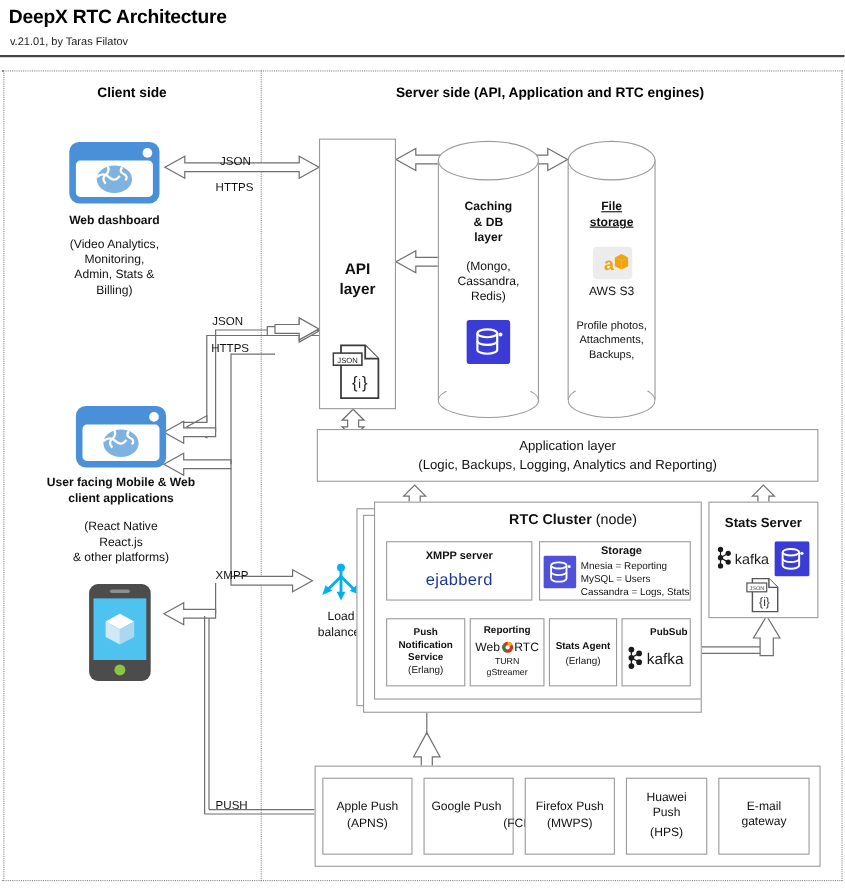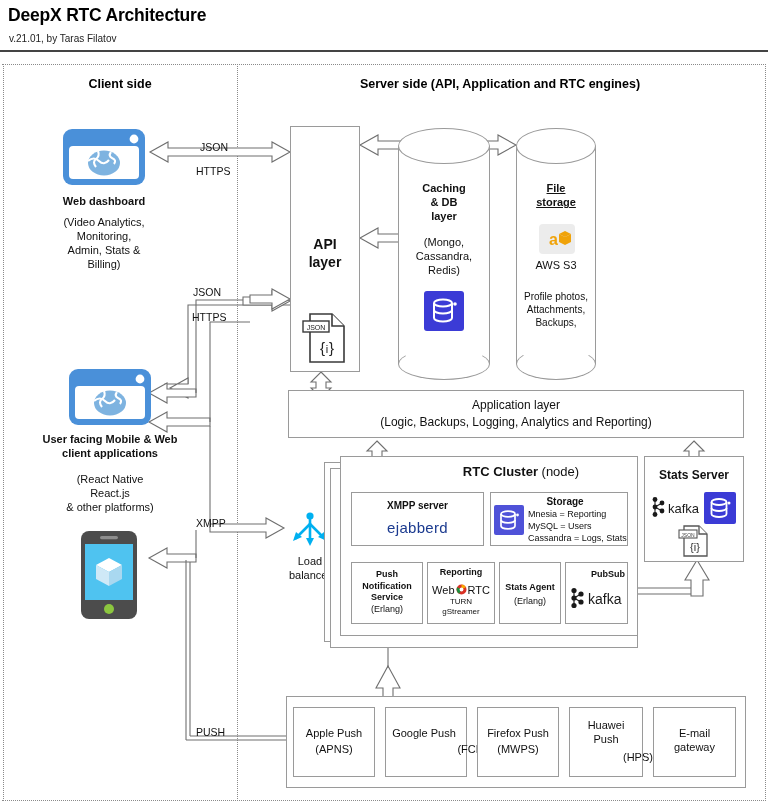--- a/index.html
+++ b/index.html
@@ -439,19 +439,19 @@
   <div class="lbl t11" style="left:372px; top:726px; width:104px; white-space:pre-line;">Google Push</div>
   <div class="lbl t11" style="left:385px; top:742px; width:82px;margin-left:47px;">(FCM)</div>
 
   <div class="box" style="left:477px; top:707px; width:82px; height:70px;"></div>
   <div class="lbl t11" style="left:477px; top:726px; width:82px; white-space:pre-line;">Firefox Push</div>
   <div class="lbl t11" style="left:477px; top:742px; width:82px;">(MWPS)</div>
 
   <div class="box" style="left:569px; top:707px; width:74px; height:70px;"></div>
   <div class="lbl t11" style="left:569px; top:718px; width:74px; white-space:pre-line;">Huawei
 Push</div>
-  <div class="lbl t11" style="left:569px; top:750px; width:74px;padding-left:32px;">(HPS)</div>
+  <div class="lbl t11" style="left:569px; top:750px; width:74px;">(HPS)</div>
 
   <div class="box" style="left:653px; top:707px; width:83px; height:70px;"></div>
   <div class="lbl t11" style="left:653px; top:726px; width:83px; white-space:pre-line;">E-mail
 gateway</div>
 
 </div>
 
 </body></html>

